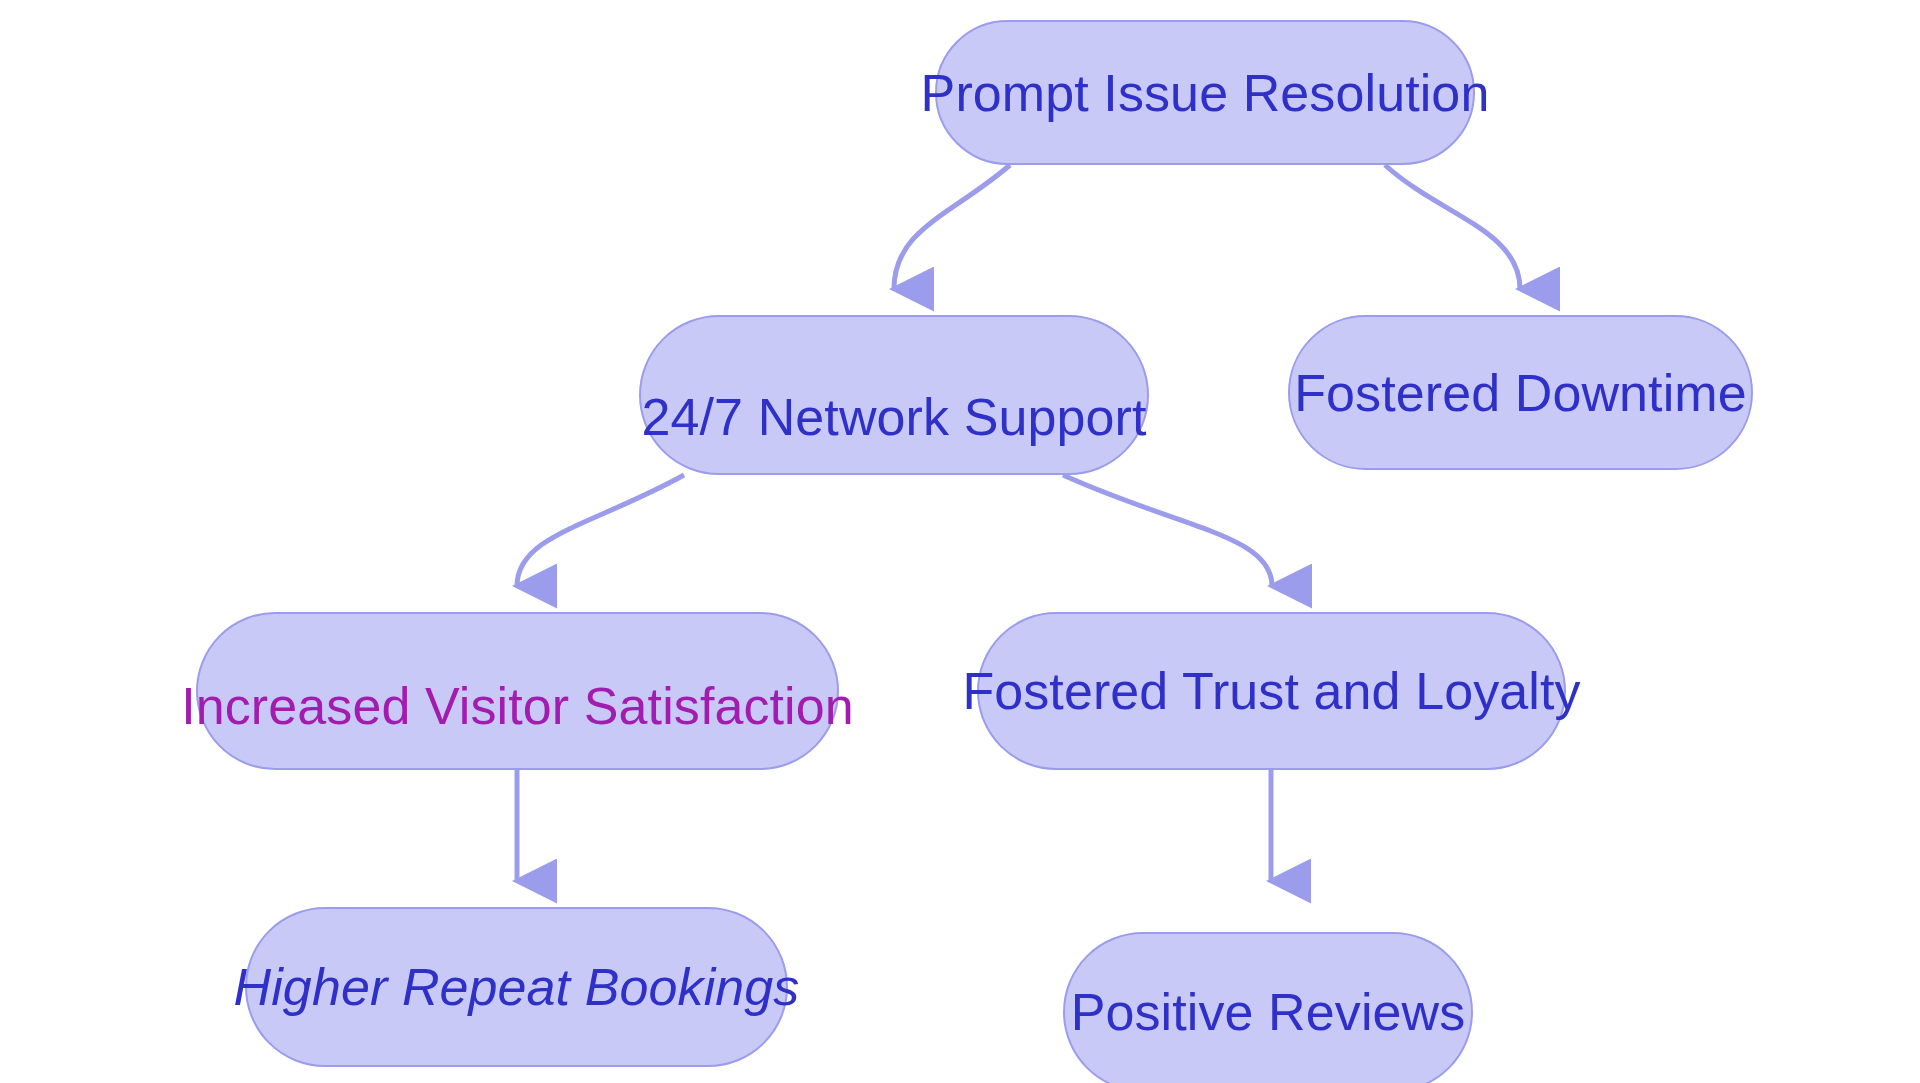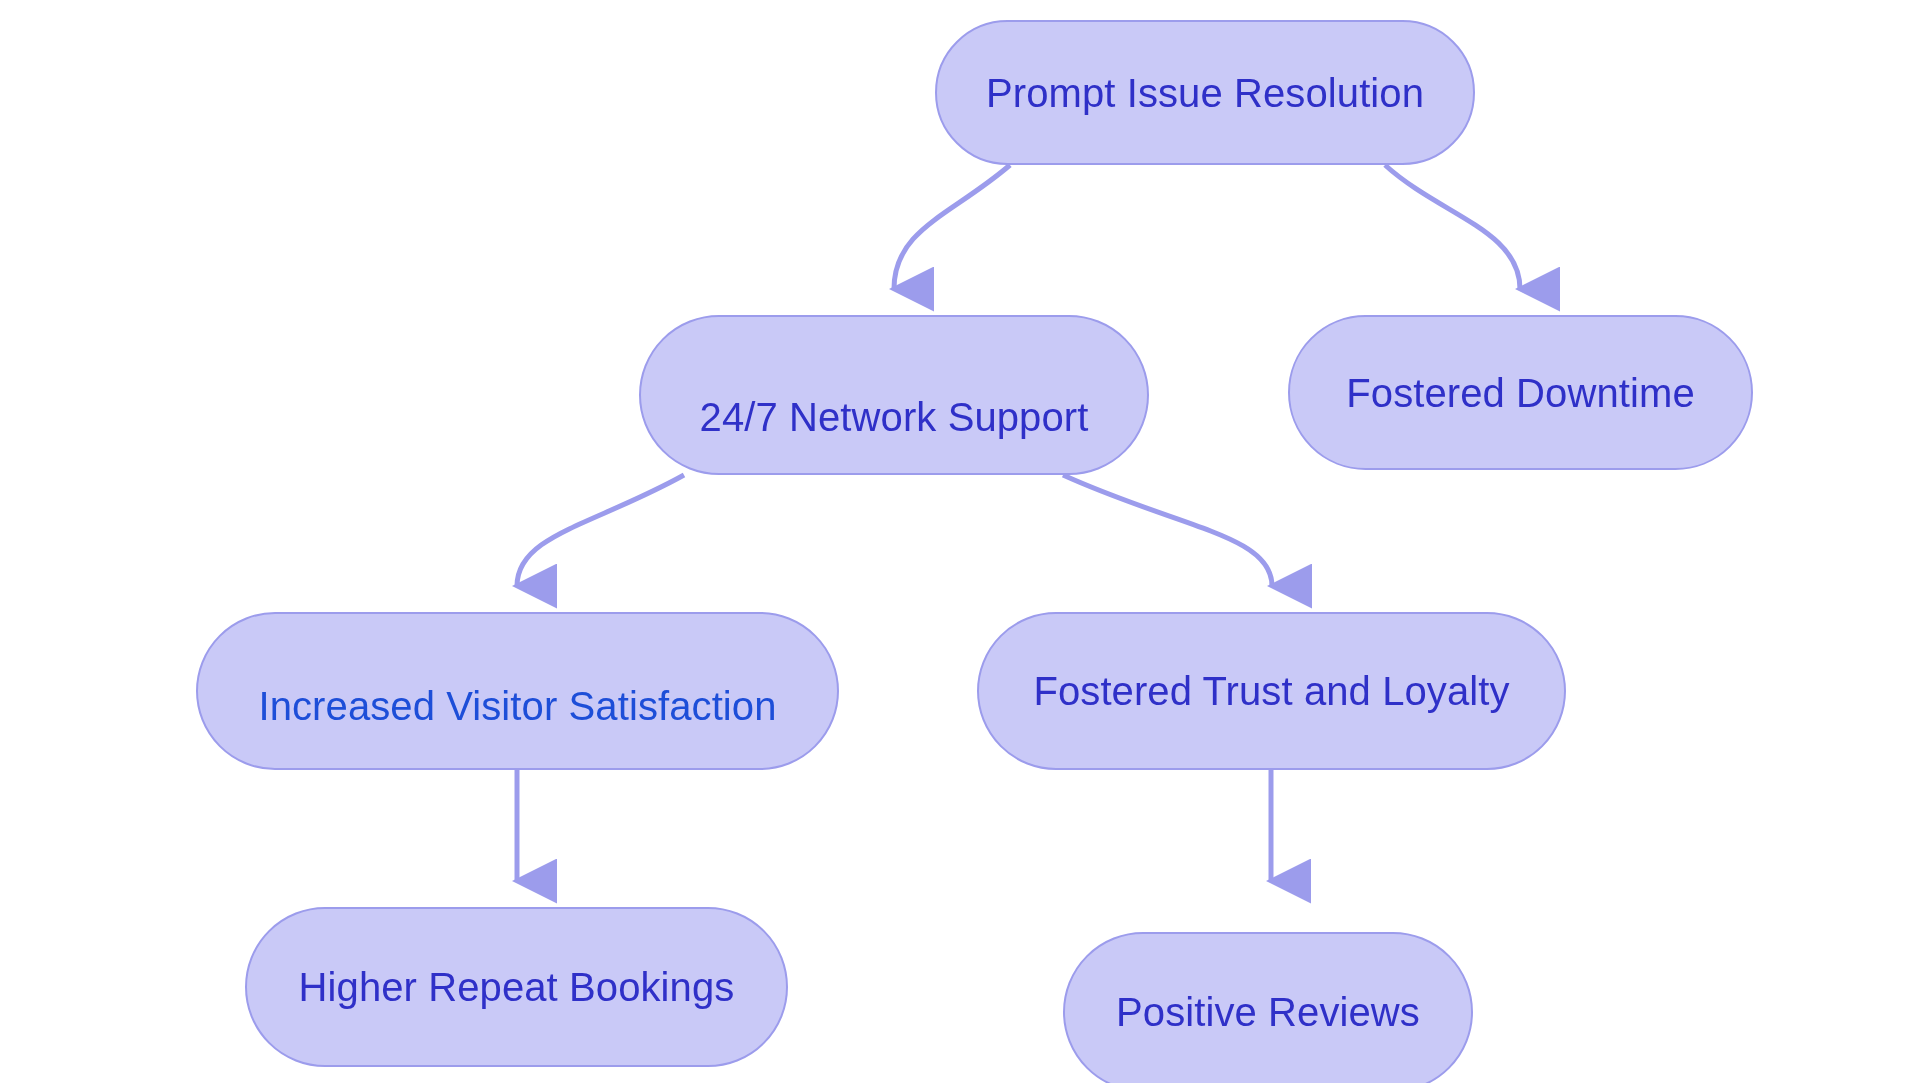--- a/index.html
+++ b/index.html
@@ -34,21 +34,21 @@
     align-items: center;
     justify-content: center;
     background: #c9c9f7;
     border: 2px solid #9c9cec;
     border-radius: 999px;
     z-index: 2;
   }
   .node-label {
     color: #2f30c8;
     font-family: "Liberation Sans", sans-serif;
-    font-size: 40px;
+    font-size: 52px;
     font-weight: 400;
     line-height: 1;
     letter-spacing: 0.1px;
     white-space: nowrap;
     user-select: none;
   }
 </style>
 </head>
 <body>
 
@@ -74,26 +74,26 @@
       <div class="node" style="left: 935px; top: 20px; width: 540px; height: 145px; background: rgb(201, 201, 247); border-color: rgb(156, 156, 236);">
         <span class="node-label" style="color: rgb(47, 48, 200);">Prompt Issue Resolution</span>
       </div>
       <div class="node" style="left: 639px; top: 315px; width: 510px; height: 160px; background: rgb(201, 201, 247); border-color: rgb(156, 156, 236);">
         <span class="node-label" style="color: rgb(47, 48, 200); margin-top: 44px;">24/7 Network Support</span>
       </div>
       <div class="node" style="left: 1288px; top: 315px; width: 465px; height: 155px; background: rgb(201, 201, 247); border-color: rgb(156, 156, 236);">
         <span class="node-label" style="color: rgb(47, 48, 200);">Fostered Downtime</span>
       </div>
       <div class="node" style="left: 196px; top: 612px; width: 643px; height: 158px; background: rgb(201, 201, 247); border-color: rgb(156, 156, 236);">
-        <span class="node-label" style="color: #1d4ed8; margin-top: 30px;">Increased Visitor Satisfaction</span>
+        <span class="node-label" style="color: #a21caf; margin-top: 30px;">Increased Visitor Satisfaction</span>
       </div>
       <div class="node" style="left: 977px; top: 612px; width: 589px; height: 158px; background: rgb(201, 201, 247); border-color: rgb(156, 156, 236); text-align: center;">
         <span class="node-label" style="color: rgb(47, 48, 200);">Fostered Trust and Loyalty</span>
       </div>
-      <div class="node" style="left: 245px; top: 907px; width: 543px; height: 160px; background: rgb(201, 201, 247); border-color: rgb(156, 156, 236);">
+      <div class="node" style="left: 245px; top: 907px; width: 543px; height: 160px; background: rgb(201, 201, 247); border-color: rgb(156, 156, 236); font-style: italic;">
         <span class="node-label" style="color: rgb(47, 48, 200);">Higher Repeat Bookings</span>
       </div>
       <div class="node" style="left: 1063px; top: 932px; width: 410px; height: 160px; background: rgb(201, 201, 247); border-color: rgb(156, 156, 236);">
         <span class="node-label" style="color: rgb(47, 48, 200);">Positive Reviews</span>
       </div>
     </div>
 
 </div>
 
 </body></html>

